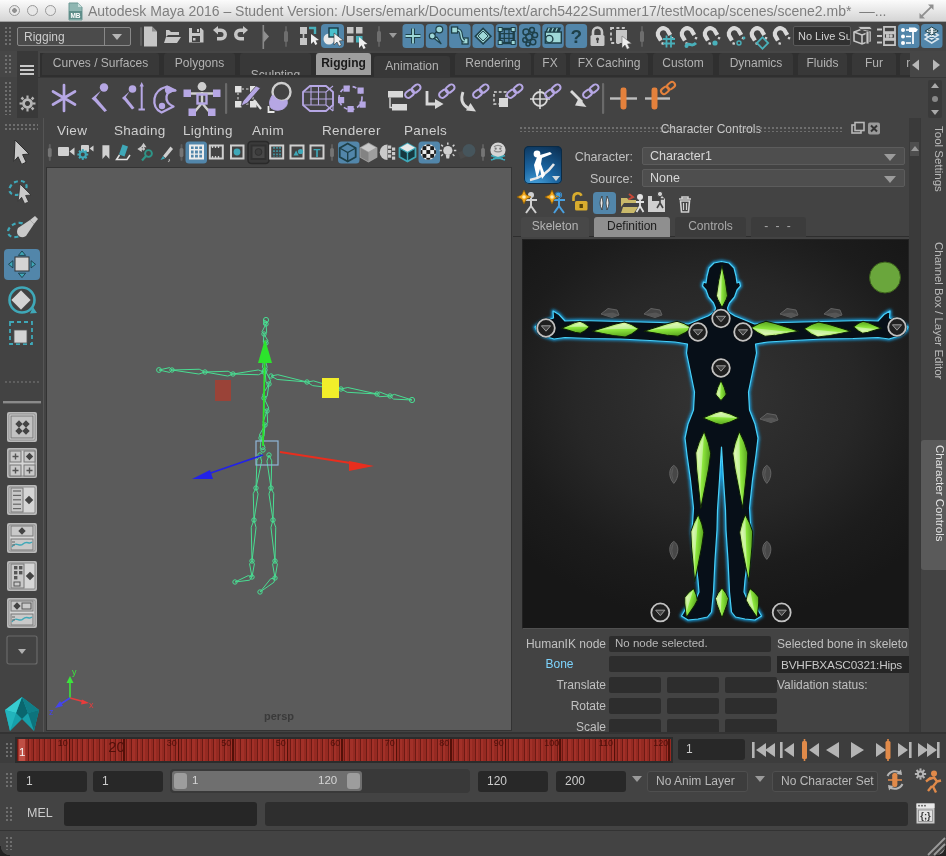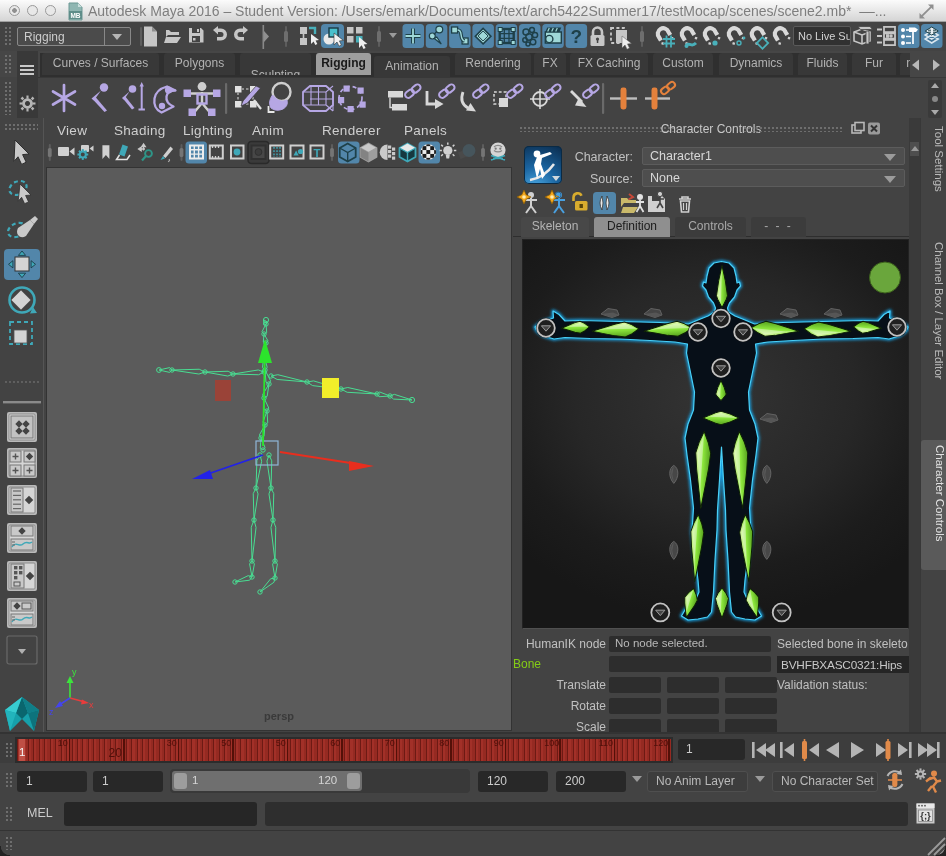--- a/index.html
+++ b/index.html
@@ -816,21 +816,21 @@
         <circle cx="258.7" cy="372.4" r="9" fill="#1f1f1f" stroke="#c2c2c2" stroke-width="1.8"></circle>
         <path d="M254.1 370.2 h9.2 l-4.6 5.4 z" fill="#454545" stroke="#9a9a9a" stroke-width="1"></path>
         <circle cx="362" cy="37.5" r="15.5" fill="#6aa63c" stroke="#3c601c" stroke-width="1"></circle>
       </svg>
   </div>
 
   <div id="cc-bottom" class="abs" style="left:0;top:511px;width:396px;height:103px;overflow:hidden">
       <div style="position:absolute;left:0;top:8px;width:93px;text-align:right;font-size:12px;color:#c0c0c0">HumanIK node</div>
       <div style="position:absolute;left:96px;top:7px;width:162px;height:16px;background:#2d2d2d;border-radius:2px;font-size:11.5px;color:#b8b8b8;padding:1px 0 0 6px">No node selected.</div>
       <div style="position:absolute;left:264px;top:8px;font-size:12px;color:#c0c0c0;white-space:nowrap">Selected bone in skeleto</div>
-      <div style="position:absolute;left:0;top:28px;width:93px;text-align:left;font-size:12px;color:#84cc16">Bone</div>
+      <div style="position:absolute;left:0;top:28px;width:93px;text-align:center;font-size:12px;color:#7dd3fc">Bone</div>
       <div style="position:absolute;left:96px;top:27px;width:162px;height:16px;background:#2d2d2d;border-radius:2px;font-size:11.5px;color:#b8b8b8;padding:1px 0 0 6px"></div>
       <div style="position:absolute;left:264px;top:27px;width:132px;height:17px;background:#252525;font-size:11.8px;color:#c8c8c8;padding:2px 0 0 4px;white-space:nowrap;letter-spacing:-0.2px">BVHFBXASC0321:Hips</div>
       <div style="position:absolute;left:0;top:49px;width:93px;text-align:right;font-size:12px;color:#c0c0c0">Translate</div>
       <div style="position:absolute;left:96px;top:48px;width:52px;height:16px;background:#2d2d2d;border-radius:2px;font-size:11.5px;color:#b8b8b8;padding:1px 0 0 6px"></div>
       <div style="position:absolute;left:154px;top:48px;width:52px;height:16px;background:#2d2d2d;border-radius:2px;font-size:11.5px;color:#b8b8b8;padding:1px 0 0 6px"></div>
       <div style="position:absolute;left:212px;top:48px;width:52px;height:16px;background:#2d2d2d;border-radius:2px;font-size:11.5px;color:#b8b8b8;padding:1px 0 0 6px"></div>
       <div style="position:absolute;left:264px;top:49px;font-size:12px;color:#c0c0c0">Validation status:</div>
       <div style="position:absolute;left:0;top:70px;width:93px;text-align:right;font-size:12px;color:#c0c0c0">Rotate</div>
       <div style="position:absolute;left:96px;top:69px;width:52px;height:16px;background:#2d2d2d;border-radius:2px;font-size:11.5px;color:#b8b8b8;padding:1px 0 0 6px"></div>
       <div style="position:absolute;left:154px;top:69px;width:52px;height:16px;background:#2d2d2d;border-radius:2px;font-size:11.5px;color:#b8b8b8;padding:1px 0 0 6px"></div>
@@ -854,21 +854,21 @@
   </div>
 </div>
 
 <div class="abs" style="left:0;top:732px;width:946px;height:31px;background:#3d3d3d;border-top:2px solid #333">
   <div class="abs dots" style="left:5px;top:8px;width:8px;height:16px"></div>
   <div id="timeslider" class="abs" style="left:15px;top:3px;width:658px;height:26px;background:#2c2c2c">
       <div style="position:absolute;left:2px;top:2px;width:654px;height:22px;background:repeating-linear-gradient(90deg,#6d1a14 0px,#6d1a14 1px,#a23028 1px,#a23028 3.1px,#952a22 3.1px,#952a22 5.45px)"></div>
       <div style="position:absolute;left:4px;top:2px;width:6px;height:22px;background:#bf4f45"></div>
       <div style="position:absolute;left:38.775px;top:1px;width:14px;text-align:right;font-size:9px;color:#51100a">10</div>
       <div style="position:absolute;left:53.775px;top:2px;width:1.6px;height:22px;background:#541008"></div>
-      <div style="position:absolute;left:93.275px;top:9px;width:14px;text-align:center;font-size:12px;color:#51100a">20</div>
+      <div style="position:absolute;left:93.275px;top:1px;width:14px;text-align:center;font-size:15px;color:#51100a">20</div>
       <div style="position:absolute;left:108.275px;top:2px;width:1.6px;height:22px;background:#541008"></div>
       <div style="position:absolute;left:147.775px;top:1px;width:14px;text-align:right;font-size:9px;color:#51100a">30</div>
       <div style="position:absolute;left:162.775px;top:2px;width:1.6px;height:22px;background:#541008"></div>
       <div style="position:absolute;left:202.275px;top:1px;width:14px;text-align:right;font-size:9px;color:#51100a">50</div>
       <div style="position:absolute;left:217.275px;top:2px;width:1.6px;height:22px;background:#541008"></div>
       <div style="position:absolute;left:256.77500000000003px;top:1px;width:14px;text-align:right;font-size:9px;color:#51100a">50</div>
       <div style="position:absolute;left:271.77500000000003px;top:2px;width:1.6px;height:22px;background:#541008"></div>
       <div style="position:absolute;left:311.27500000000003px;top:1px;width:14px;text-align:right;font-size:9px;color:#51100a">60</div>
       <div style="position:absolute;left:326.27500000000003px;top:2px;width:1.6px;height:22px;background:#541008"></div>
       <div style="position:absolute;left:365.77500000000003px;top:1px;width:14px;text-align:right;font-size:9px;color:#51100a">70</div>

